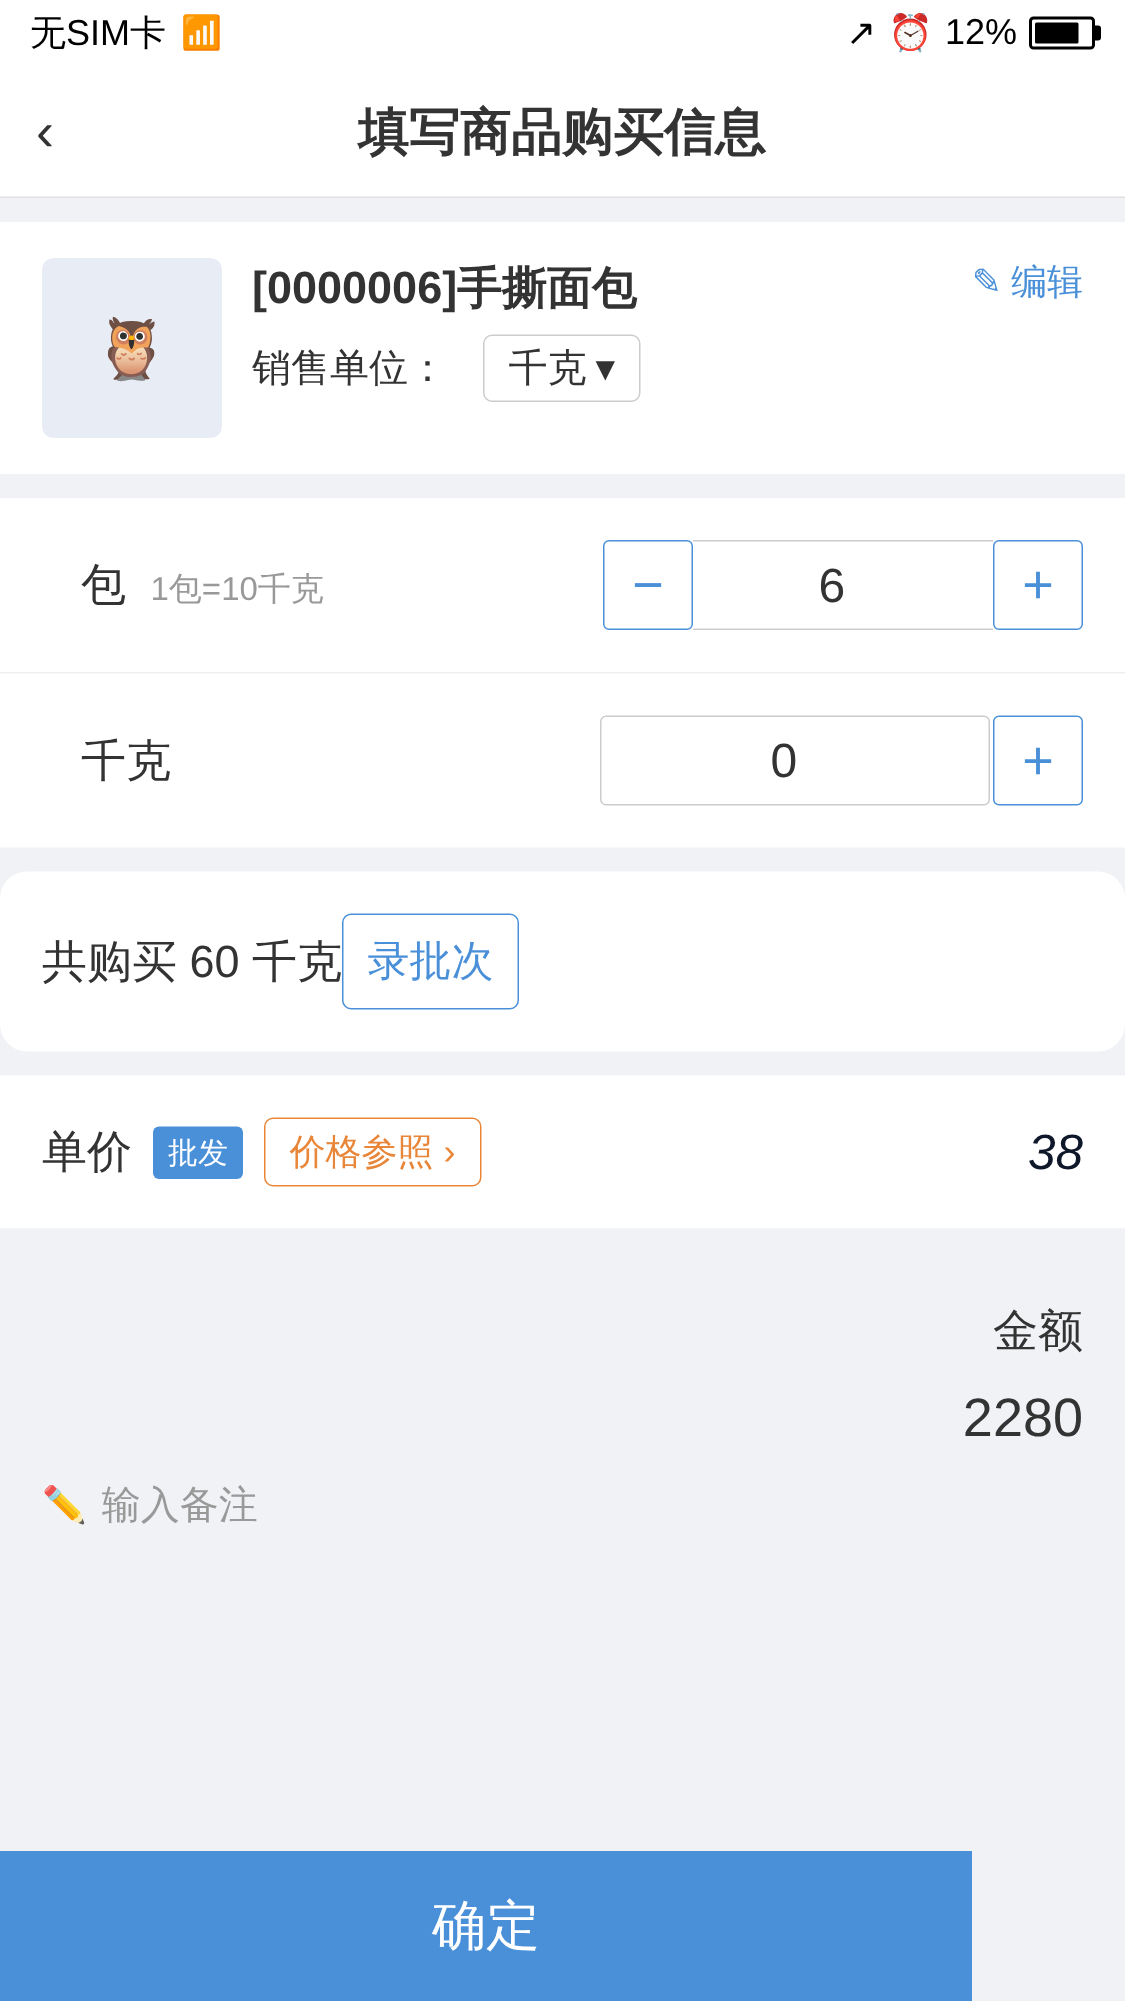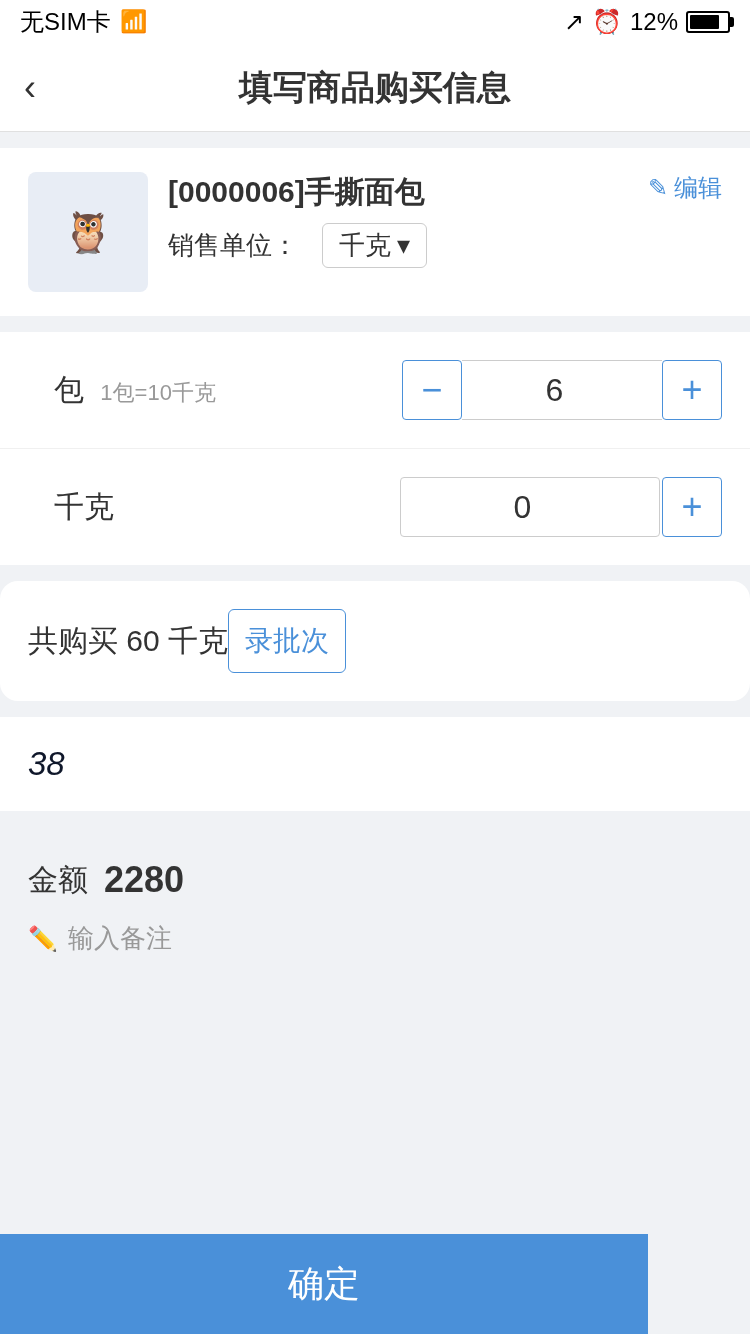--- a/index.html
+++ b/index.html
@@ -249,23 +249,24 @@
     
     .amount-section {
       background: #f0f2f5;
       padding: 28px 28px 0;
     }
     .amount-row {
       display: flex;
       align-items: flex-end;
       gap: 16px;
       padding: 20px 0 10px;
+      flex-direction: column;
     }
     .amount-label { font-size: 30px; color: #333; }
-    .amount-value { font-size: 36px; font-weight: 700; color: #333; }
+    .amount-value { font-size: 36px; font-weight: 400; color: #333; }
     .remark-row {
       display: flex;
       align-items: center;
       gap: 10px;
       padding: 10px 0 20px;
       color: #999;
       font-size: 26px;
     }
     .pencil-icon { font-size: 24px; color: #999; }
 
@@ -386,20 +387,25 @@
   </div>
 </div>
 
 <div class="summary-row">
   <span class="summary-text">共购买 60 千克</span>
   <button class="batch-btn">录批次</button>
 </div>
 
 <div class="price-section">
   <div class="price-row">
+    <div class="price-label-group">
+      <span class="price-label">单价</span>
+      <span class="price-tag">批发</span>
+      <button class="price-ref-btn">价格参照 ›</button>
+    </div>
     <span class="price-value">38</span>
   </div>
 </div>
 
 <div class="amount-section">
   <div class="amount-row">
     <span class="amount-label">金额</span>
     <span class="amount-value">2280</span>
   </div>
   <div class="remark-row">

